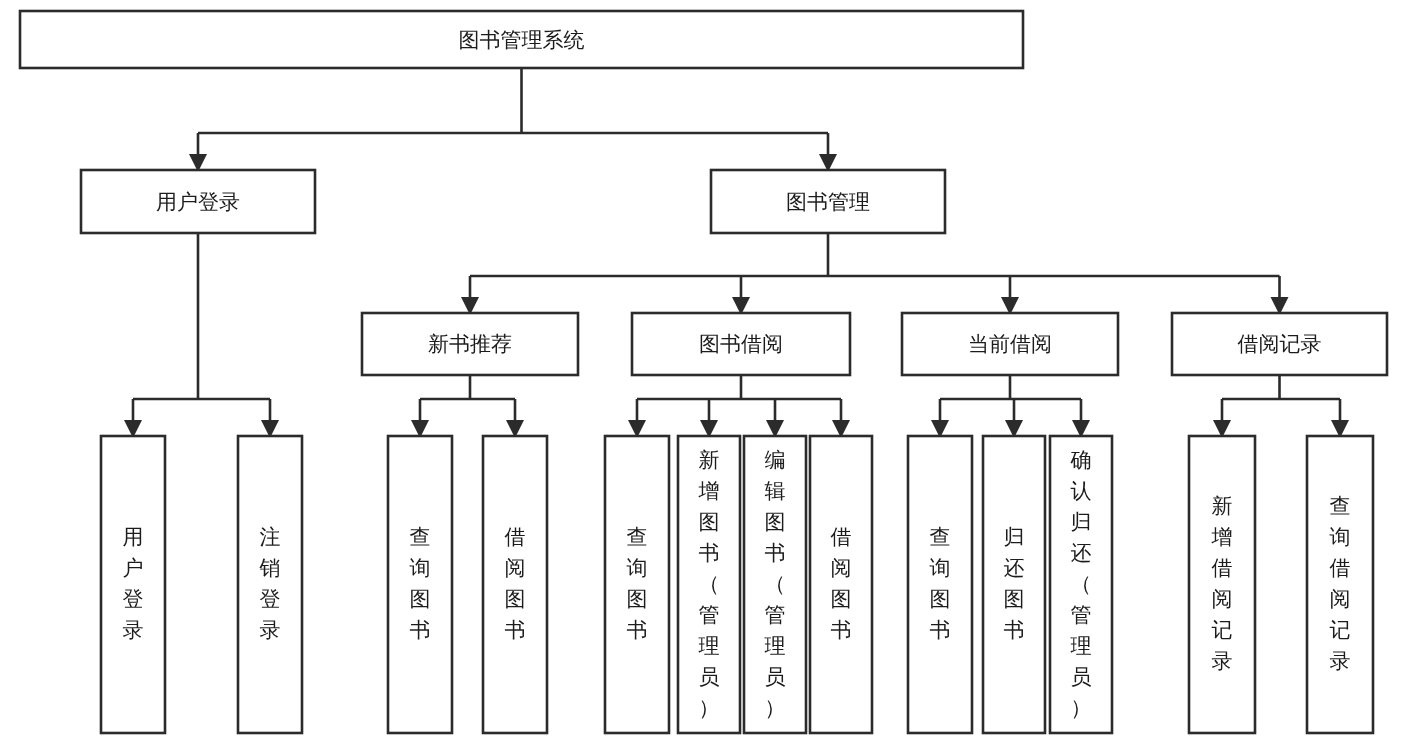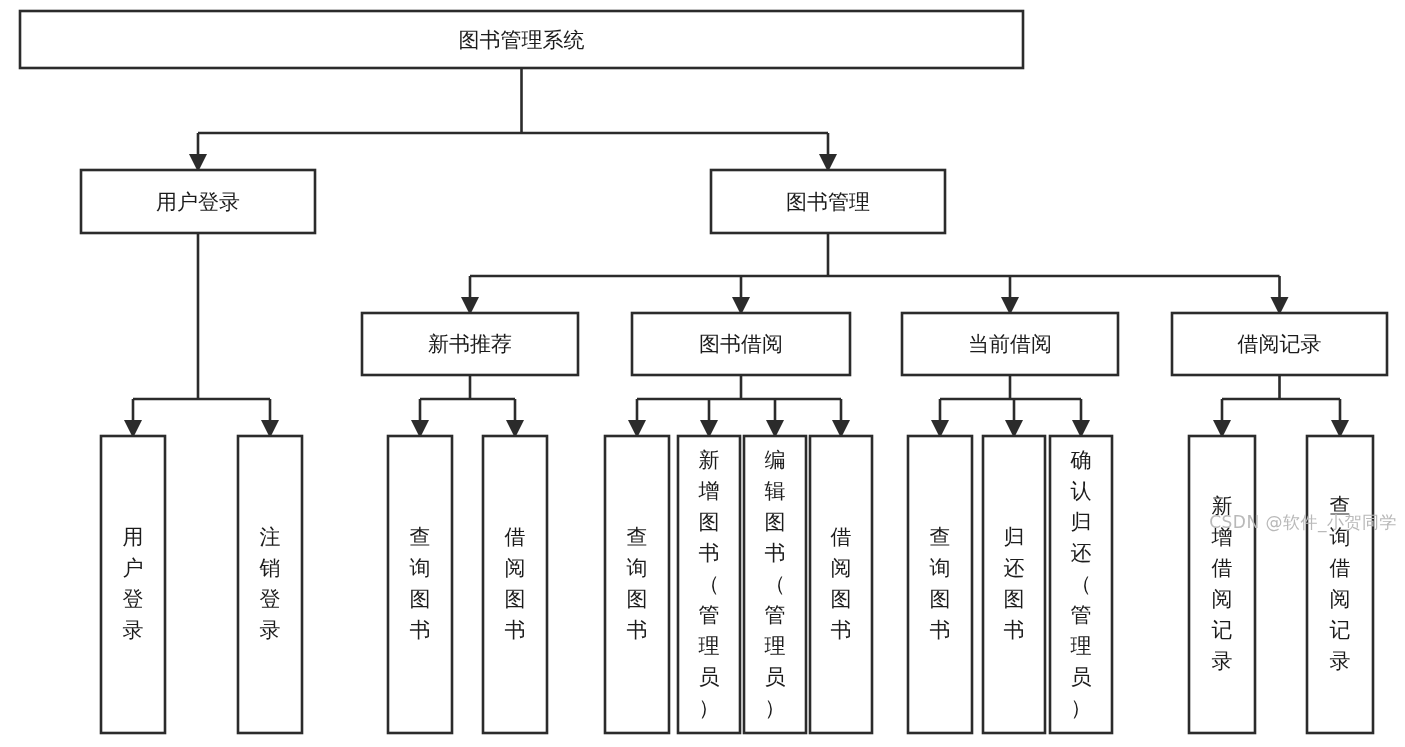--- a/index.html
+++ b/index.html
@@ -204,15 +204,14 @@
           <rect x="1189" y="436" width="66" height="297" class="node-box"></rect>
           <text x="1222" class="leaf-label-v" text-anchor="middle"><tspan x="1222" y="513">新</tspan><tspan x="1222" y="544">增</tspan><tspan x="1222" y="575">借</tspan><tspan x="1222" y="606">阅</tspan><tspan x="1222" y="637">记</tspan><tspan x="1222" y="668">录</tspan></text>
         </g>
         <g>
           <rect x="1307" y="436" width="66" height="297" class="node-box"></rect>
           <text x="1340" class="leaf-label-v" text-anchor="middle"><tspan x="1340" y="513">查</tspan><tspan x="1340" y="544">询</tspan><tspan x="1340" y="575">借</tspan><tspan x="1340" y="606">阅</tspan><tspan x="1340" y="637">记</tspan><tspan x="1340" y="668">录</tspan></text>
         </g>
       </g>
   </svg>
 
-  <div class="watermark">CSDN @软件_小贺同学</div>
 
 </div>
 
 </body></html>

